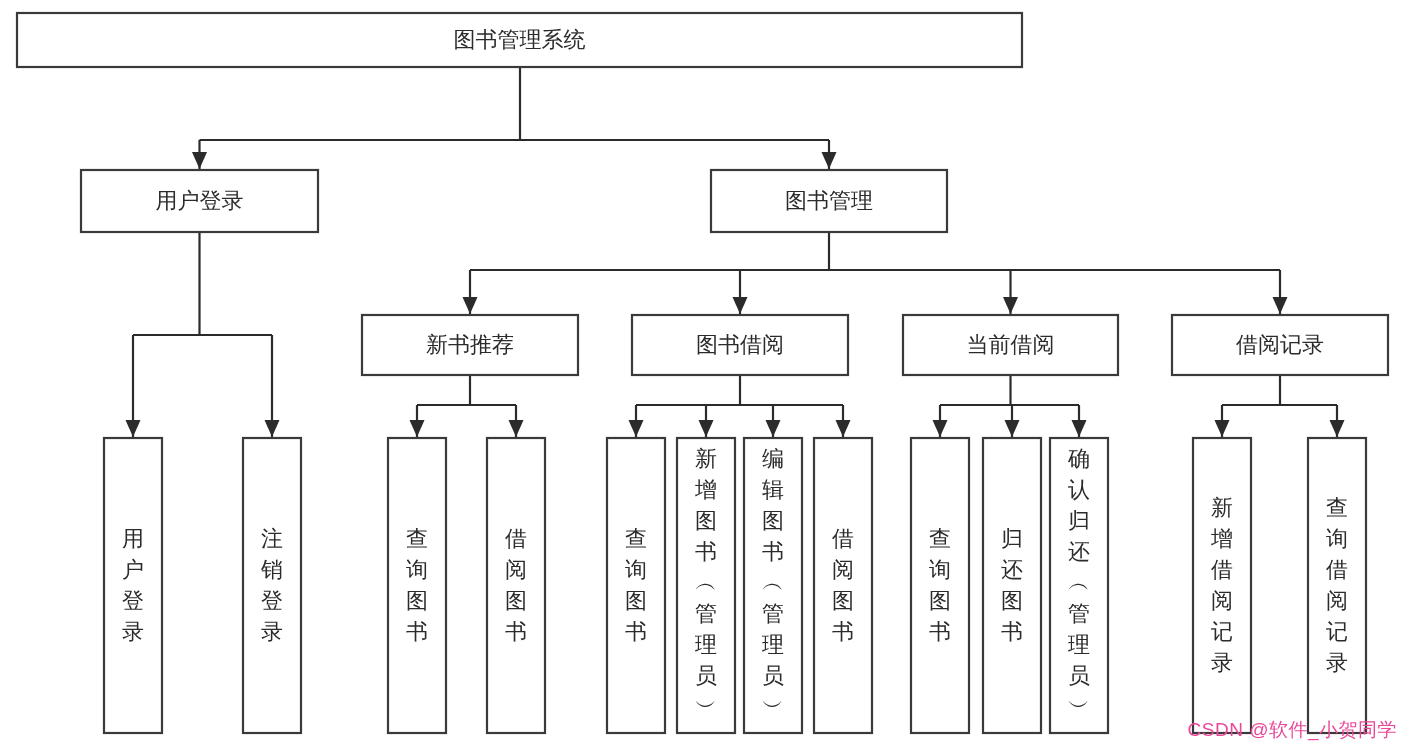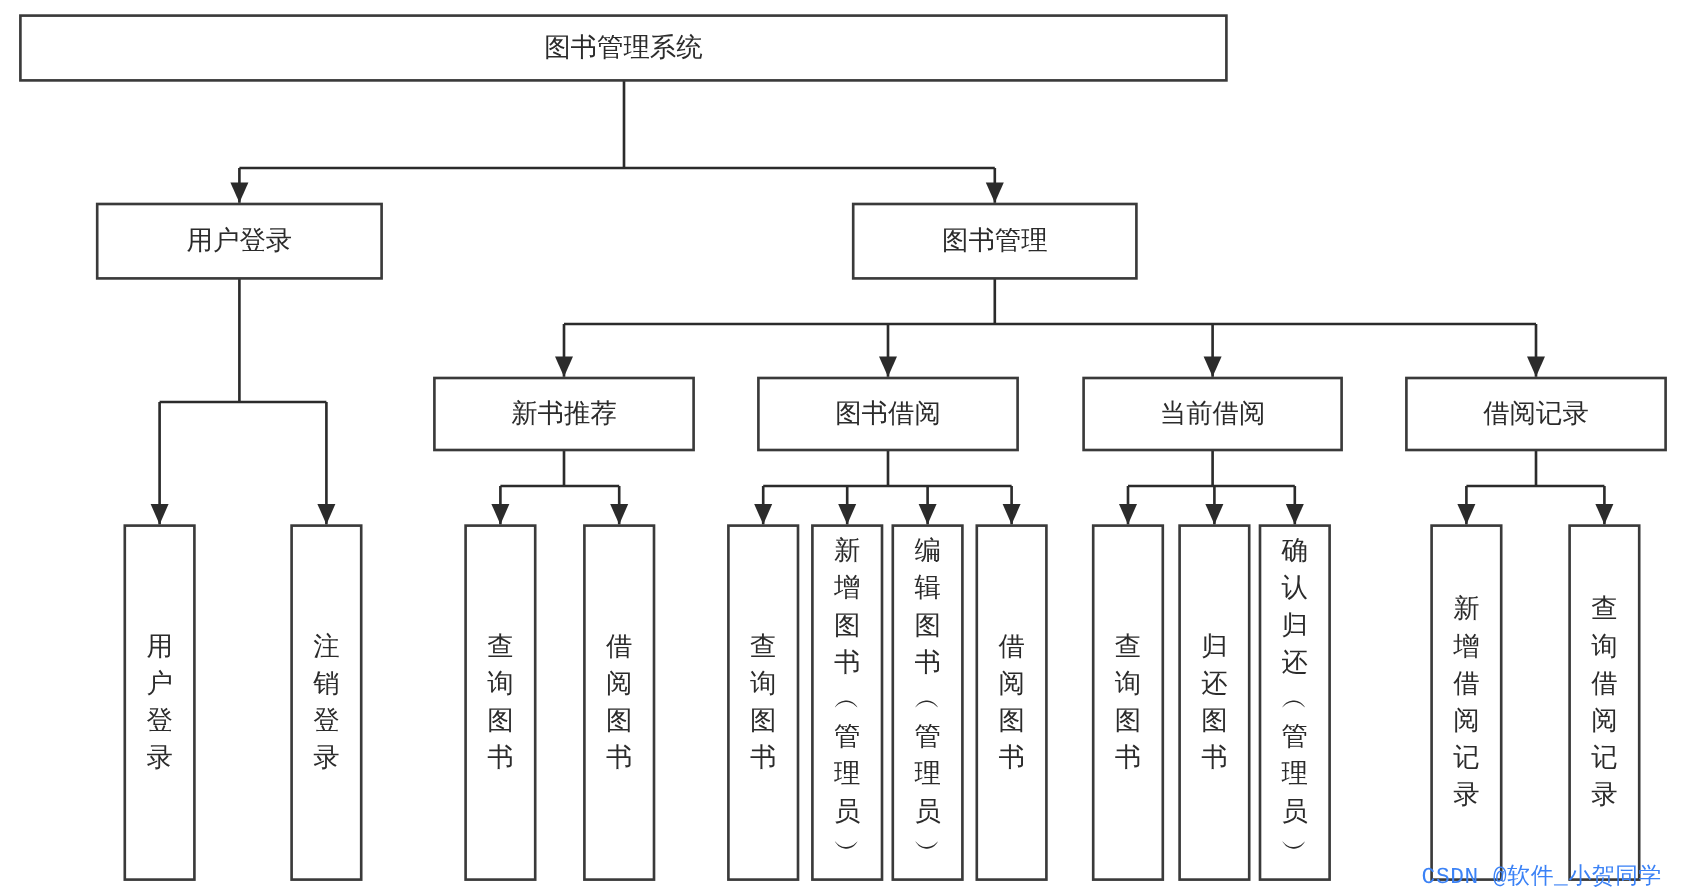--- a/index.html
+++ b/index.html
@@ -43,25 +43,25 @@
     stroke-width: 2.2;
     fill: none;
     stroke-linecap: butt;
   }
   .edge-arrow {
     fill: #2b2b2b;
     stroke: none;
   }
   .watermark {
     position: absolute;
-    right: 20px;
+    right: 8px;
     bottom: 4px;
-    font-family: Liberation Mono, monospace;
+    font-family: Liberation Sans, sans-serif;
     font-size: 19px;
-    color: #3b82f6;
+    color: #ec4899;
     letter-spacing: 0.5px;
     white-space: nowrap;
     user-select: none;
   }
 </style>
 </head>
 <body>
 
 <div id="chart-root">
   <svg id="tree-svg" width="1405" height="747" viewBox="0 0 1405 747" xmlns="http://www.w3.org/2000/svg">

